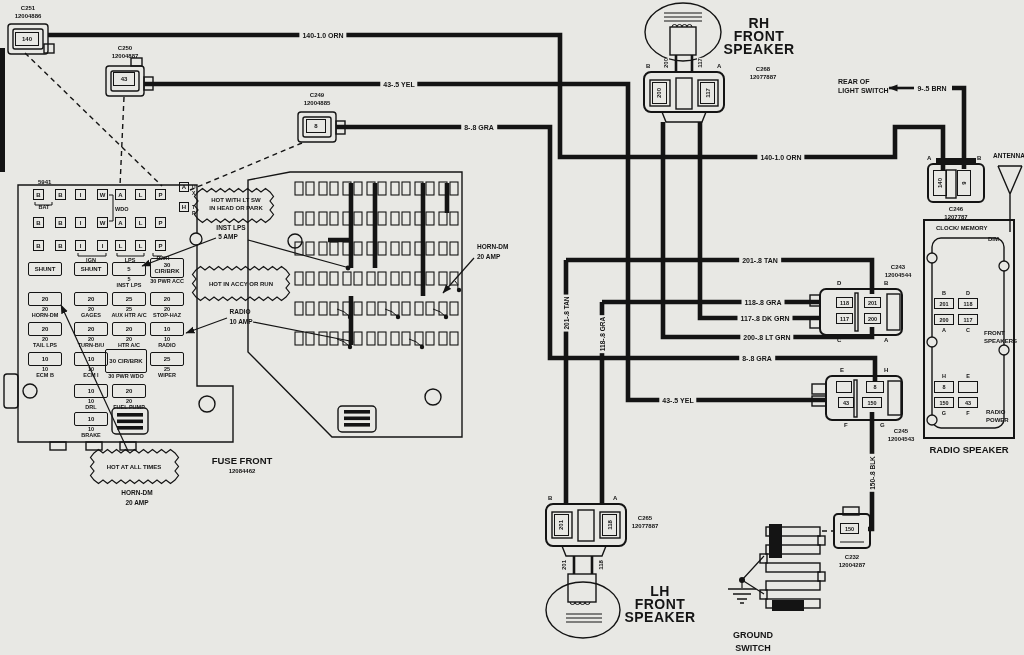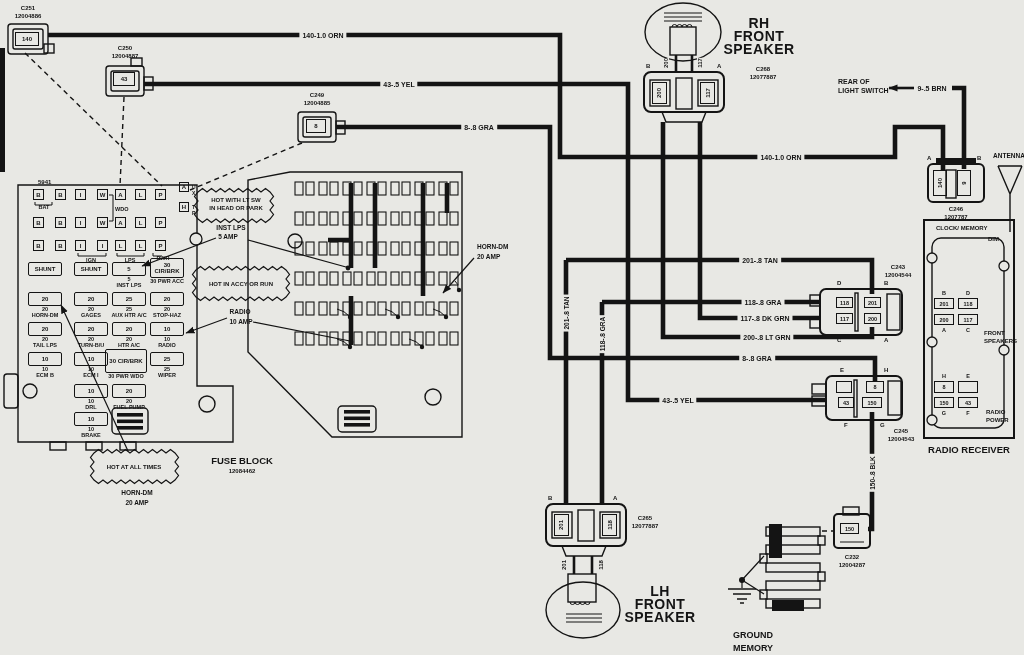--- a/index.html
+++ b/index.html
@@ -282,21 +282,21 @@
     </div>
 <div class="lb s6 ct" style="left:645px;top:515px">C265</div>
 <div class="lb s6 ct" style="left:645px;top:523px">12077887</div>
 <div class="vsm" style="left:564px;top:565px">201</div>
 <div class="vsm" style="left:601px;top:565px">118</div>
 <div class="lb s10 ct" style="left:660px;top:586px">LH</div>
 <div class="lb s10 ct" style="left:660px;top:599px">FRONT</div>
 <div class="lb s10 ct" style="left:660px;top:612px">SPEAKER</div>
 
 <div class="lb s9 ct" style="left:753px;top:630px">GROUND</div>
-<div class="lb s9 ct" style="left:753px;top:643px">MEMORY</div>
+<div class="lb s9 ct" style="left:753px;top:643px">SWITCH</div>
 <div class="pin p55" style="left:840px;top:523px;width:19px;height:11px">150</div>
 <div class="lb s6 ct" style="left:852px;top:554px">C232</div>
 <div class="lb s6 ct" style="left:852px;top:562px">12004287</div>
 
 <div class="lb s6" style="left:936px;top:225px">CLOCK/ MEMORY</div>
 <div class="lb s6" style="left:988px;top:236px">DIM</div>
 <div class="lb s55 ct" style="left:944px;top:290px">B</div>
 <div class="lb s55 ct" style="left:968px;top:290px">D</div>
 <div class="pin p55" style="left:934px;top:298px;width:20px;height:11px">201</div>
 <div class="pin p55" style="left:958px;top:298px;width:20px;height:11px">118</div>
@@ -309,36 +309,36 @@
 <div class="lb s55 ct" style="left:944px;top:373px">H</div>
 <div class="lb s55 ct" style="left:968px;top:373px">E</div>
 <div class="pin p55" style="left:934px;top:381px;width:20px;height:12px">8</div>
 <div class="pin p55" style="left:958px;top:381px;width:20px;height:12px"></div>
 <div class="pin p55" style="left:934px;top:397px;width:20px;height:11px">150</div>
 <div class="pin p55" style="left:958px;top:397px;width:20px;height:11px">43</div>
 <div class="lb s55 ct" style="left:944px;top:410px">G</div>
 <div class="lb s55 ct" style="left:968px;top:410px">F</div>
 <div class="lb s6" style="left:986px;top:409px">RADIO</div>
 <div class="lb s6" style="left:986px;top:417px">POWER</div>
-<div class="lb s95 ct" style="left:969px;top:444px">RADIO RECEIVER</div>
+<div class="lb s95 ct" style="left:969px;top:444px">RADIO SPEAKER</div>
 
 <div class="lb s6 ct" style="left:236px;top:197px">HOT WITH LT SW</div>
 <div class="lb s6 ct" style="left:236px;top:205px">IN HEAD OR PARK</div>
 <div class="lb s65 ct" style="left:231px;top:224px">INST LPS</div>
 <div class="lb s65 ct" style="left:228px;top:233px">5 AMP</div>
 <div class="lb s6 ct" style="left:241px;top:281px">HOT IN ACCY OR RUN</div>
 <div class="lb s65 ct" style="left:240px;top:308px">RADIO</div>
 <div class="lb s65 ct" style="left:241px;top:318px">10 AMP</div>
 <div class="lb s65" style="left:477px;top:243px">HORN-DM</div>
 <div class="lb s65" style="left:477px;top:253px">20 AMP</div>
 <div class="lb s6 ct" style="left:134px;top:464px">HOT AT ALL TIMES</div>
 <div class="lb s65 ct" style="left:137px;top:489px">HORN-DM</div>
 <div class="lb s65 ct" style="left:137px;top:499px">20 AMP</div>
 
-<div class="lb s95 ct" style="left:242px;top:455px">FUSE BLOCK</div>
+<div class="lb s95 ct" style="left:242px;top:455px">FUSE FRONT</div>
 <div class="lb s6 ct" style="left:242px;top:468px">12084462</div>
 <div class="lb s6" style="left:38px;top:179px">5941</div>
 
 <b class="tm" style="left:33px;top:189px">B</b>
 <b class="tm" style="left:55px;top:189px">B</b>
 <b class="tm" style="left:75px;top:189px">I</b>
 <b class="tm" style="left:97px;top:189px">W</b>
 <b class="tm" style="left:115px;top:189px">A</b>
 <b class="tm" style="left:135px;top:189px">L</b>
 <b class="tm" style="left:155px;top:189px">P</b>

